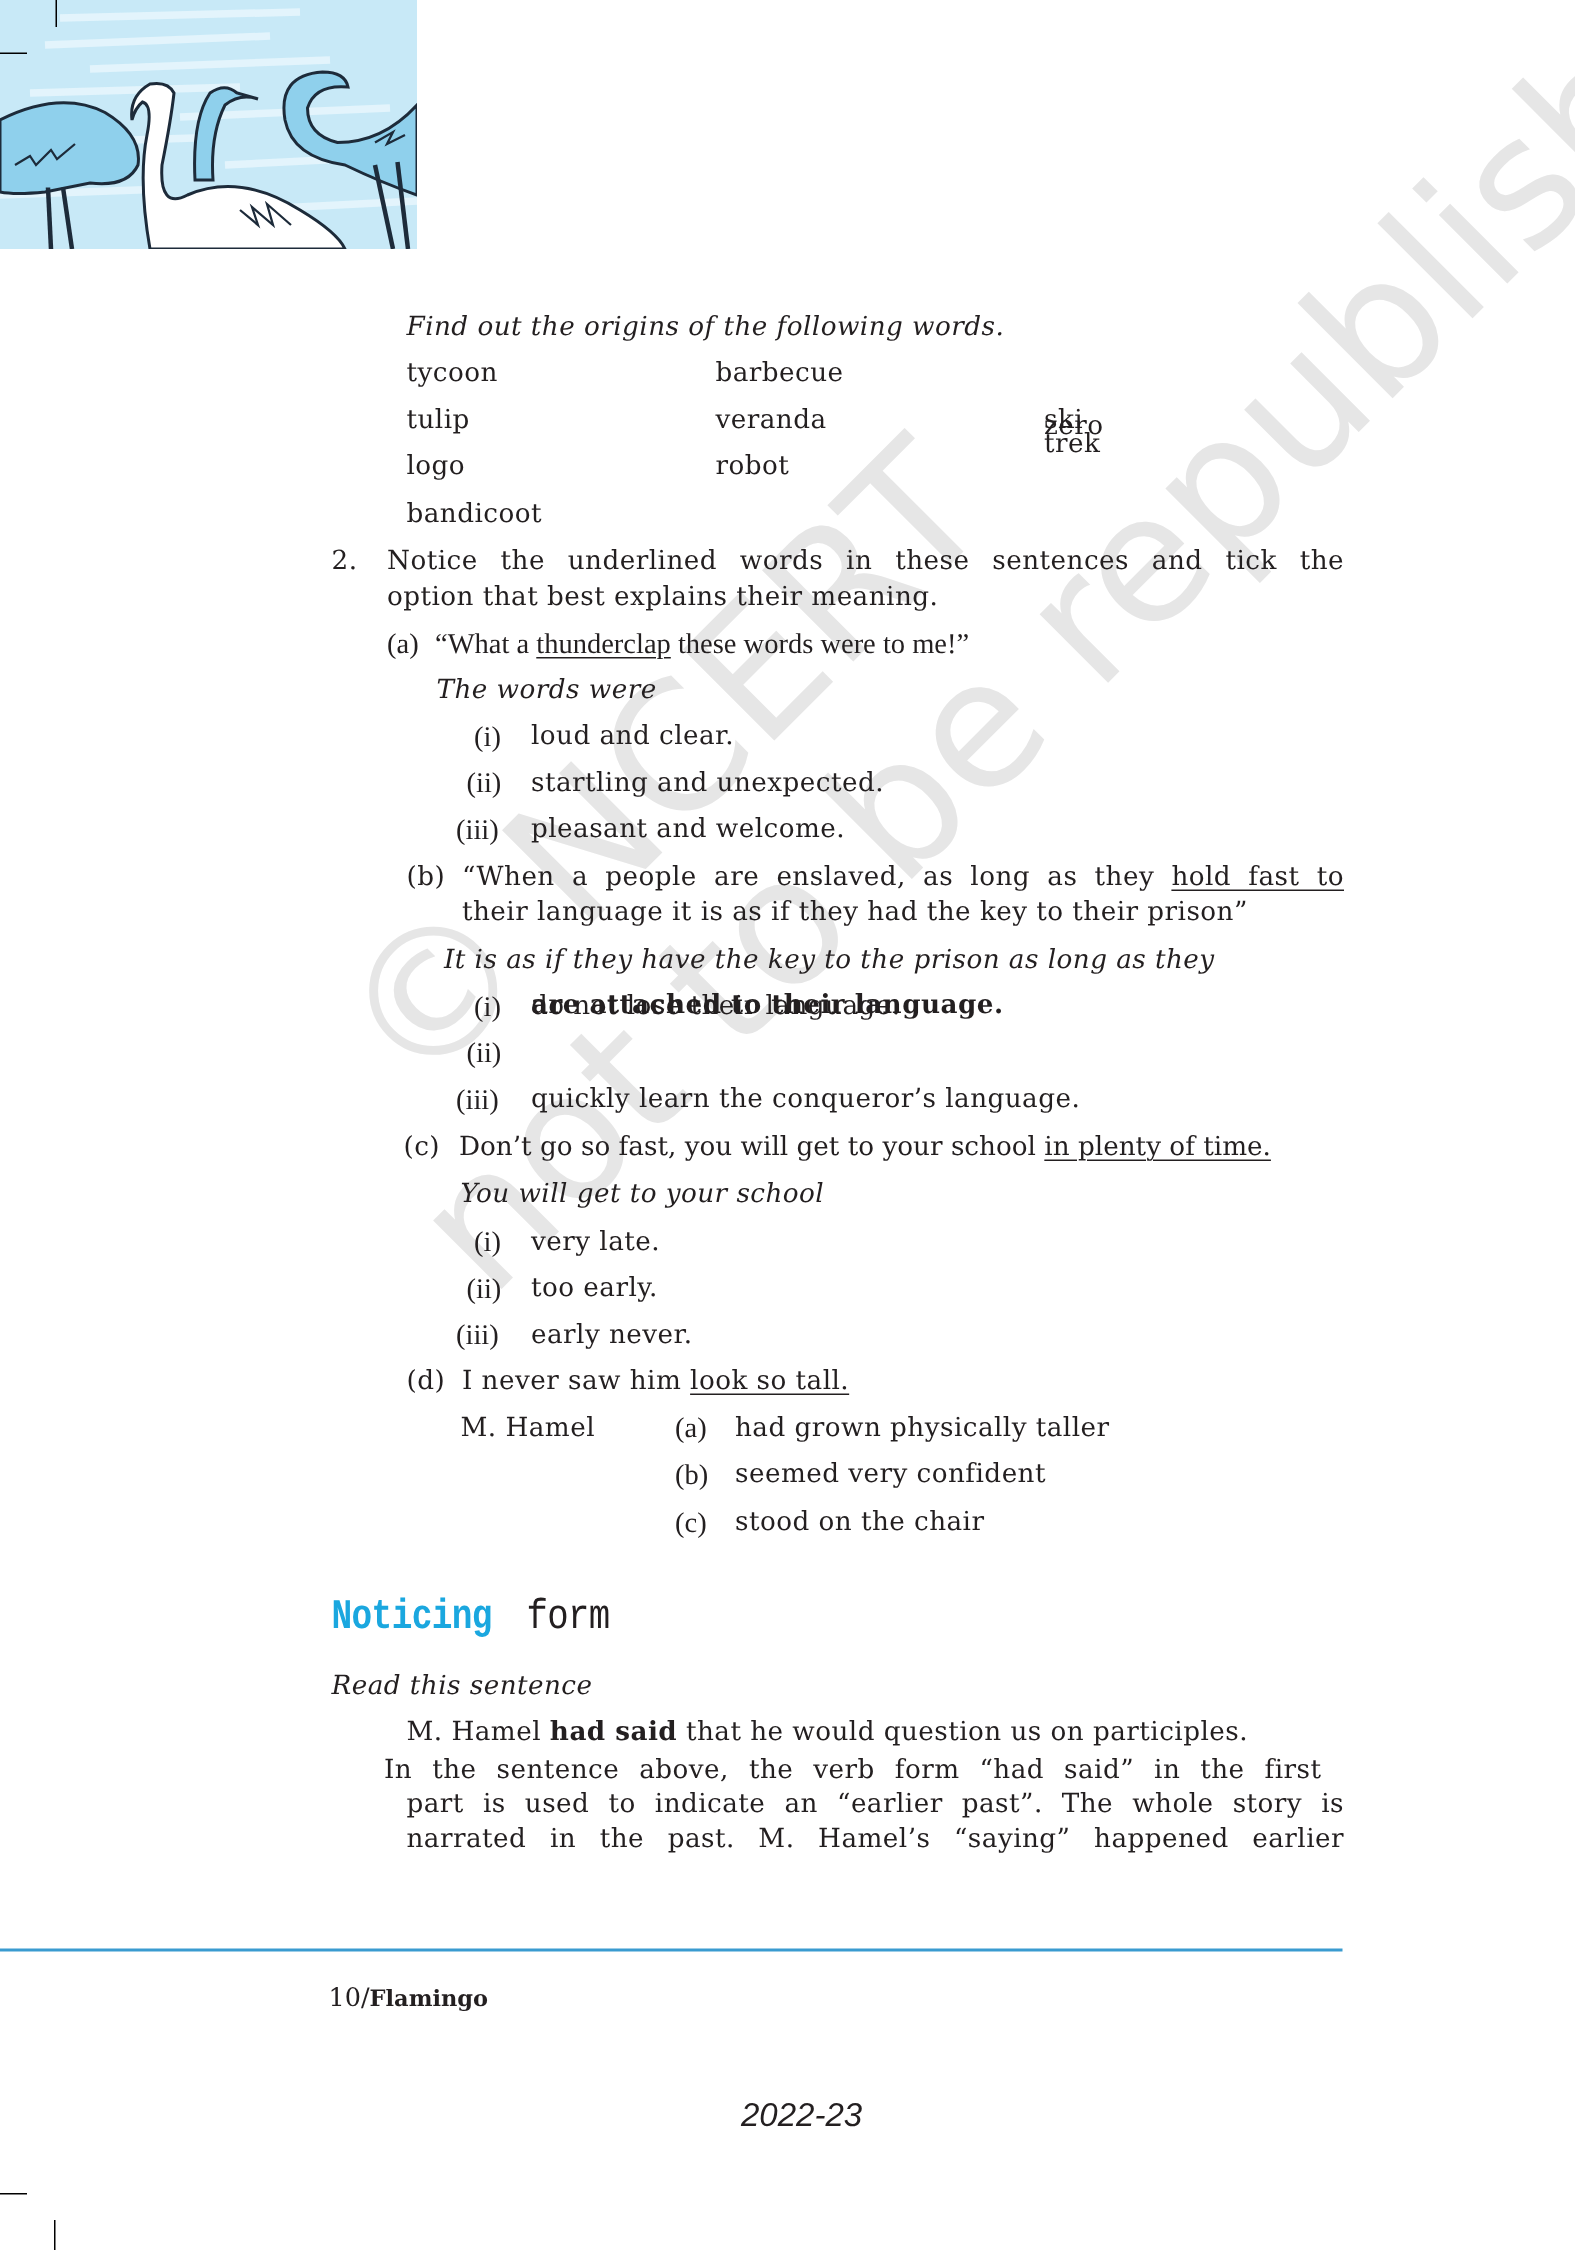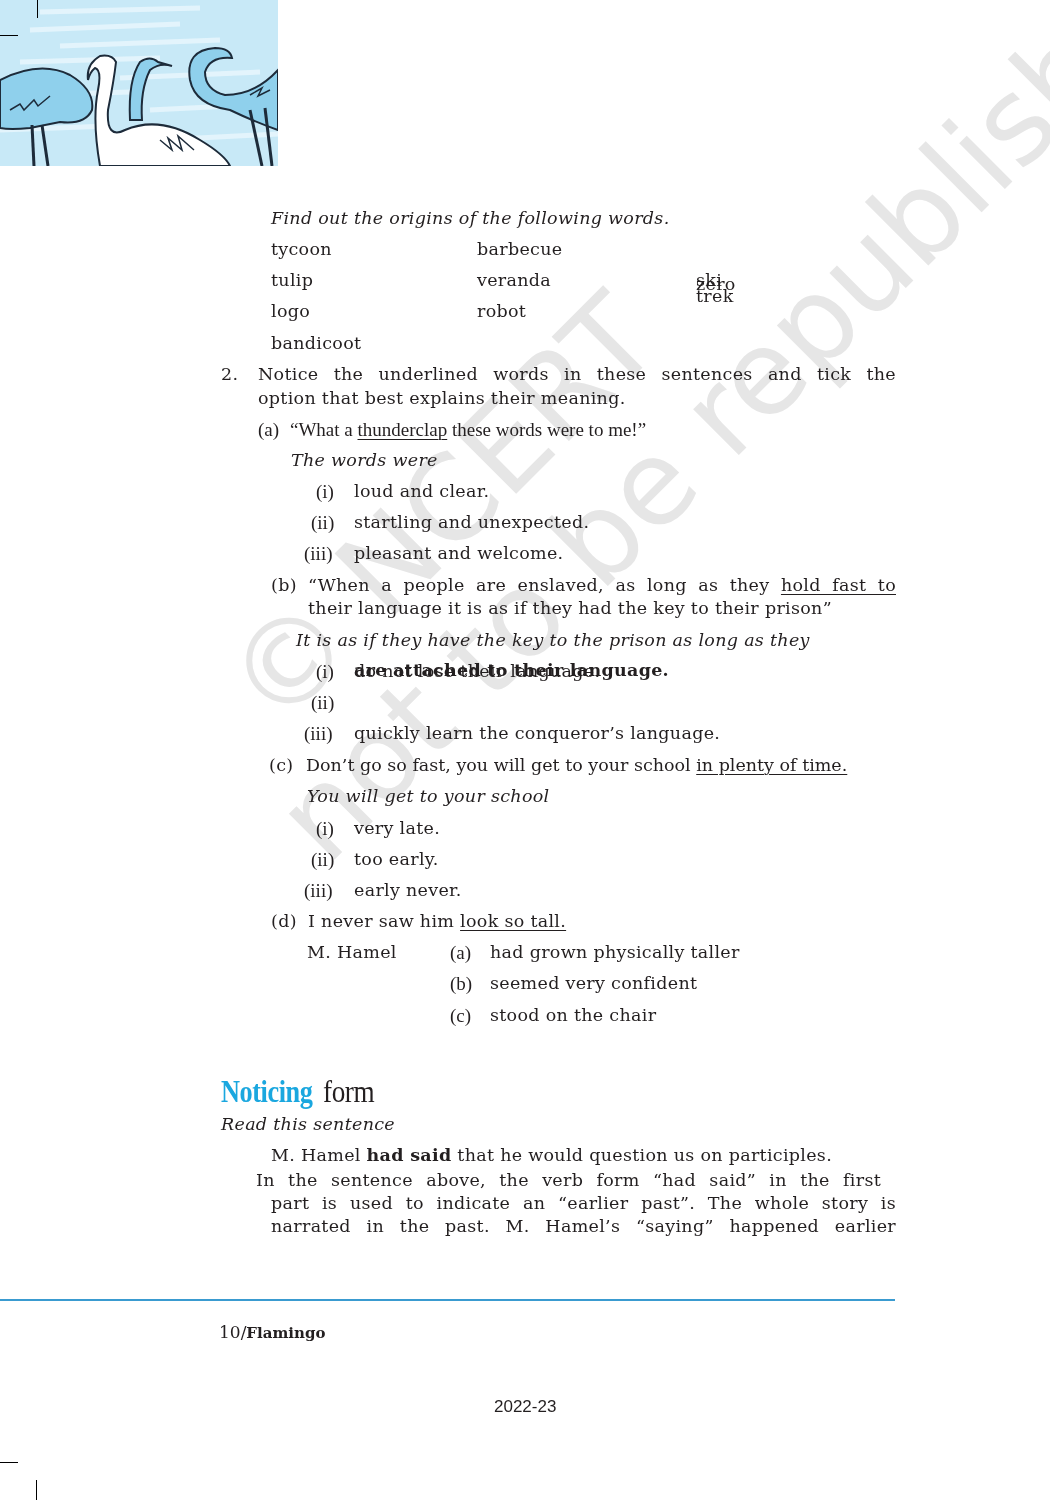--- a/index.html
+++ b/index.html
@@ -23,28 +23,28 @@
 
   
   #watermark {
     position: absolute; left: 160px; top: 700px; width: 900px;
     transform: rotate(-45deg); transform-origin: left top;
     font-family: "DejaVu Sans", sans-serif; font-size: 118px; line-height: 130px;
     color: #e6e6e6; pointer-events: none; white-space: nowrap; z-index: 0;
   }
   .content { position: relative; z-index: 1; }
 
-  #section-heading { font-family: Liberation Serif, serif; font-size: 32px; letter-spacing: -0.5px; margin-top: 10px; }
+  #section-heading { font-family: Liberation Mono, monospace; font-size: 28px; letter-spacing: -0.5px; }
   #section-heading .hl { color: #1aa7df; font-weight: bold; transform: scaleX(0.82); display: inline-block; transform-origin: left; margin-right: -17px; }
   #section-heading .rest { color: #231f20; transform: scaleX(0.85); display: inline-block; transform-origin: left; }
 
   #footer-rule { position: absolute; left: 0; top: 1299px; width: 895px; height: 2px; background: #3a9bd0; }
   #page-num { font-size: 17px; margin-top: 16px; }
   #page-num b { font-family: "DejaVu Serif", serif; font-weight: bold; font-size: 15px; }
-  #year { font-family: "Liberation Sans", sans-serif; font-size: 17px; color: #231f20; }
+  #year { font-family: "Liberation Sans", sans-serif; font-size: 22px; color: #231f20; font-style: italic; }
 </style>
 </head>
 <body>
 
 <div id="header-art">
   <svg width="278" height="166" viewBox="0 0 278 166">
     <rect width="278" height="166" fill="#c8e9f7"></rect>
     <g stroke="#e6f6fd" stroke-width="5" opacity="0.9">
       <line x1="40" y1="12" x2="200" y2="8"></line>
       <line x1="30" y1="30" x2="180" y2="24"></line>

